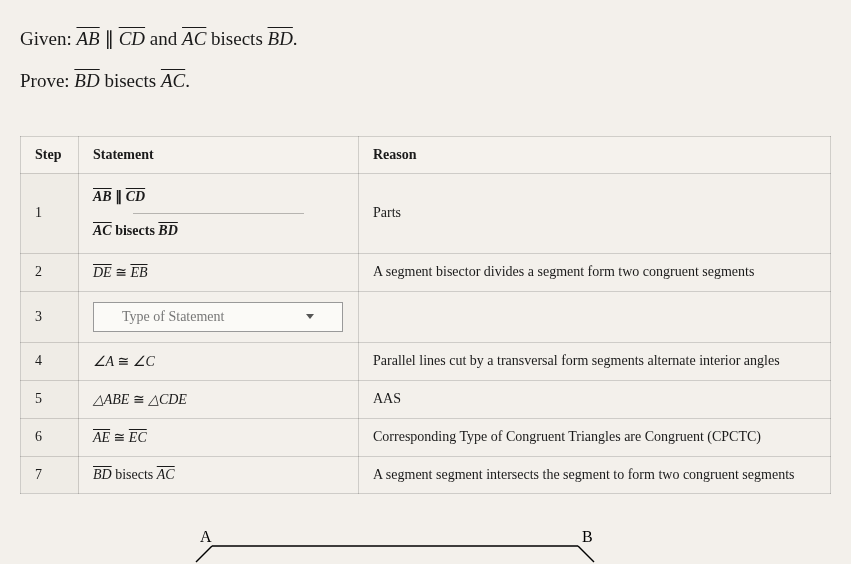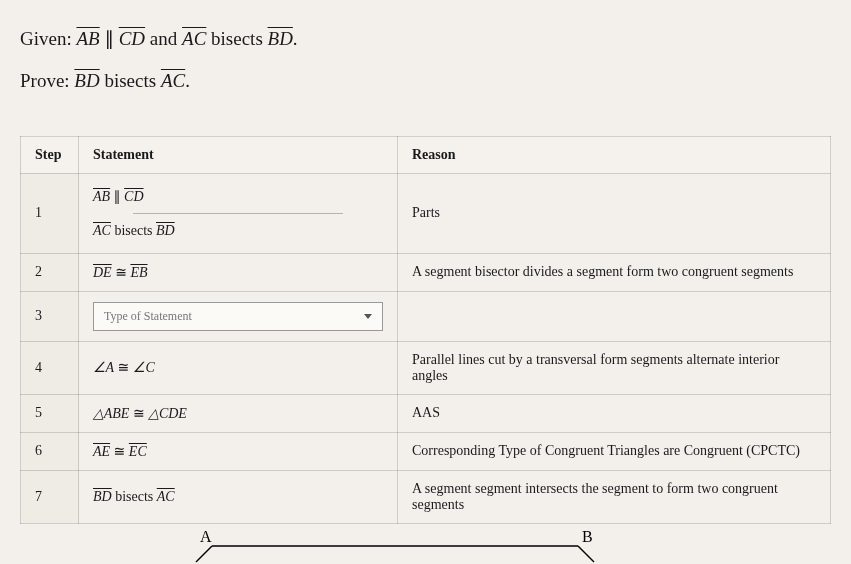--- a/index.html
+++ b/index.html
@@ -39,42 +39,42 @@
   }
   .step-col { width: 58px; text-align: center; background:#efece6; font-size:13px;}
   .stmt-col { width: 280px; text-align: center; font-family: 'Times New Roman', serif; }
   .reason-col { font-family: Georgia, serif; margin-top: 6px; }
   .dropdown {
     display: flex;
     align-items: center;
     justify-content: space-between;
     border: 1px solid #999;
     background: #fbfaf7;
-    padding: 6px 10px;
-    width: 290px;
+    padding: 6px 28px;
+    width: 250px;
     color: #777;
     font-family: Georgia, serif;
-    font-size: 12px;
+    font-size: 14px;
   }
   .caret {
     width: 0; height: 0;
     border-left: 4px solid transparent;
     border-right: 4px solid transparent;
     border-top: 5px solid #555;
   }
   .figure {
     position: absolute;
     left: 190px;
     bottom: 6px;
     width: 420px;
     height: 30px;
   }
   .figure svg { width: 100%; height: 100%; overflow: visible; }
   .pt-label { font-family: 'Times New Roman', serif; font-size: 16px; }
-  .multi-stmt { line-height: 1.8; }
+  .multi-stmt { line-height: 1.8; font-weight: bold; }
   .hr-mid {
     border: none;
     border-top: 1px solid rgba(0,0,0,0.25);
     margin: 4px 40px;
   }
 </style>
 </head>
 <body>
 
 <div class="header">

